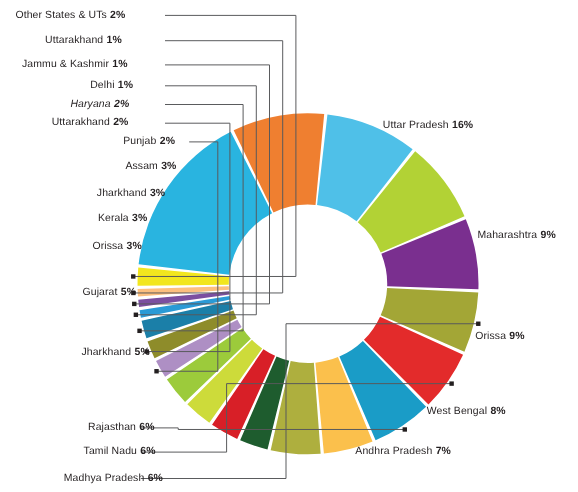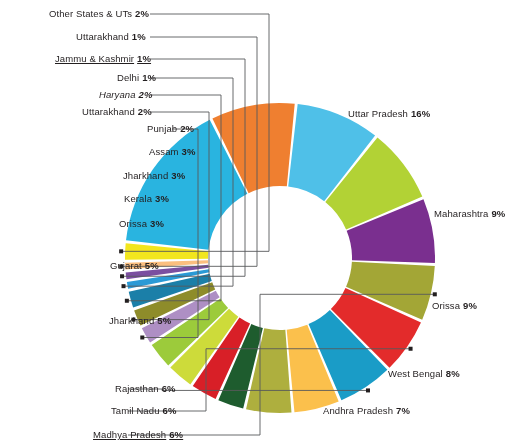--- a/index.html
+++ b/index.html
@@ -28,21 +28,21 @@
     position: absolute;
     font-size: 9.5px;
     color: #231f20;
     white-space: nowrap;
     line-height: 11px;
     letter-spacing: 0.1px;
   }
   .lbl .nm { font-weight: 400; }
   .lbl .pc { font-weight: bold; margin-left: 3px; }
   .lbl.right { text-align: left; }
-  .lbl.left { text-align: left; margin-left: 35px; }
+  .lbl.left { text-align: left; }
 </style>
 </head>
 <body>
 
 <div id="page">
 
   <svg id="chart-svg" viewBox="0 0 525 447">
     <g id="slices">
         <path d="M 126.01173321665186 240.31911503740847 A 155 155 0 0 1 209.7520195500755 119.83263322076726 L 247.3686800490673 193.8190296251306 A 72 72 0 0 0 208.46996639741246 249.78694375931232 Z" fill="#29b4e0"></path>
         <path d="M 212.4174254666125 118.50951423326705 A 155 155 0 0 1 294.7214457080129 103.70068361698412 L 286.8383489740447 186.32547884143779 A 72 72 0 0 0 248.60680408771677 193.2044195148079 Z" fill="#ef7f30"></path>
@@ -91,21 +91,21 @@
   </svg>
 
   <div class="lbl left" style="left:14px; top:8px;">
     <span class="nm">Other States &amp; UTs</span><span class="pc">2%</span>
   </div>
 
   <div class="lbl left" style="left:41px; top:31px;">
     <span class="nm">Uttarakhand</span><span class="pc">1%</span>
   </div>
 
-  <div class="lbl left" style="left:20px; top:53px;text-decoration:underline;">
+  <div class="lbl left" style="left:20px; top:53px;">
     <span class="nm">Jammu &amp; Kashmir</span><span class="pc">1%</span>
   </div>
 
   <div class="lbl left" style="left:82px; top:72px;">
     <span class="nm">Delhi</span><span class="pc">1%</span>
   </div>
 
   <div class="lbl left" style="left:64px; top:89px;font-style:italic;">
     <span class="nm">Haryana</span><span class="pc">2%</span>
   </div>
@@ -143,21 +143,21 @@
   </div>
 
   <div class="lbl left" style="left:80px; top:383px;">
     <span class="nm">Rajasthan</span><span class="pc">6%</span>
   </div>
 
   <div class="lbl left" style="left:76px; top:405px;">
     <span class="nm">Tamil Nadu</span><span class="pc">6%</span>
   </div>
 
-  <div class="lbl left" style="left:58px; top:429px;text-decoration:underline;">
+  <div class="lbl left" style="left:58px; top:429px;">
     <span class="nm">Madhya Pradesh</span><span class="pc">6%</span>
   </div>
 
   <div class="lbl right" style="left:348px; top:108px;">
     <span class="nm">Uttar Pradesh</span><span class="pc">16%</span>
   </div>
 
   <div class="lbl right" style="left:434px; top:208px;">
     <span class="nm">Maharashtra</span><span class="pc">9%</span>
   </div>

